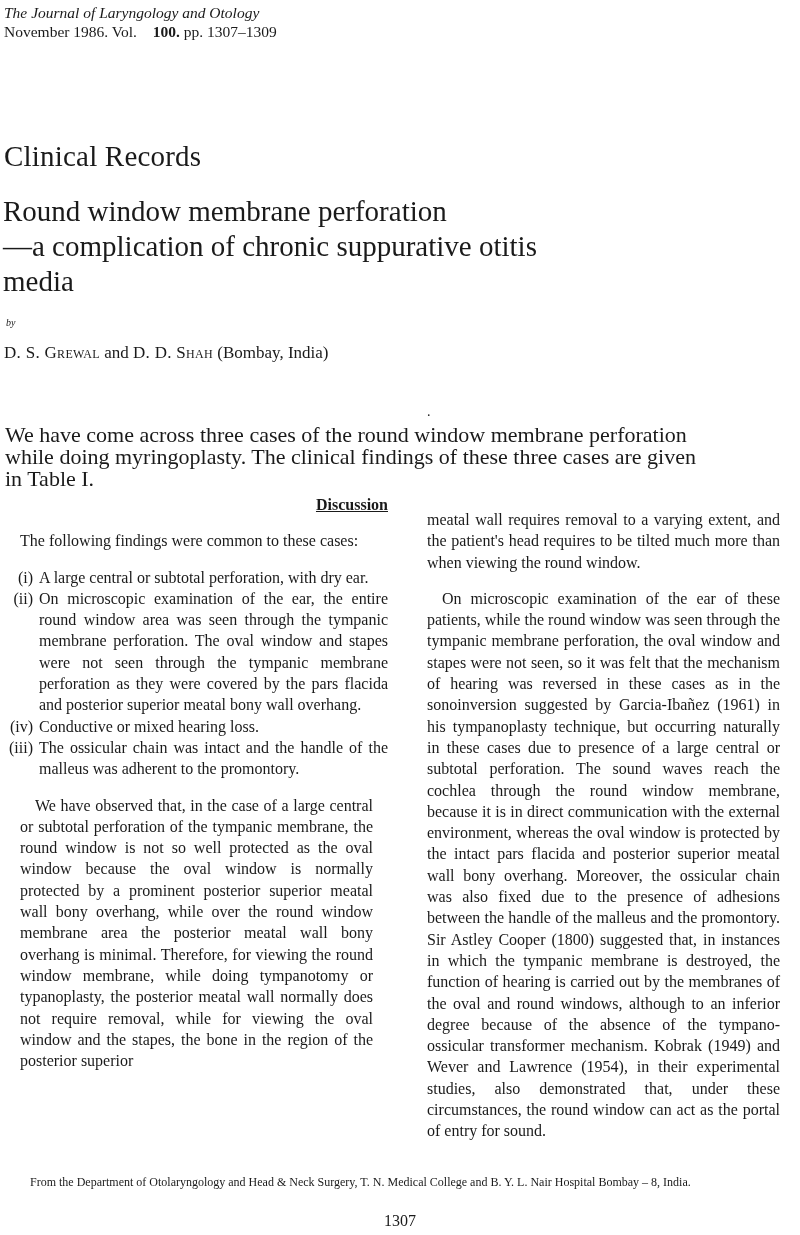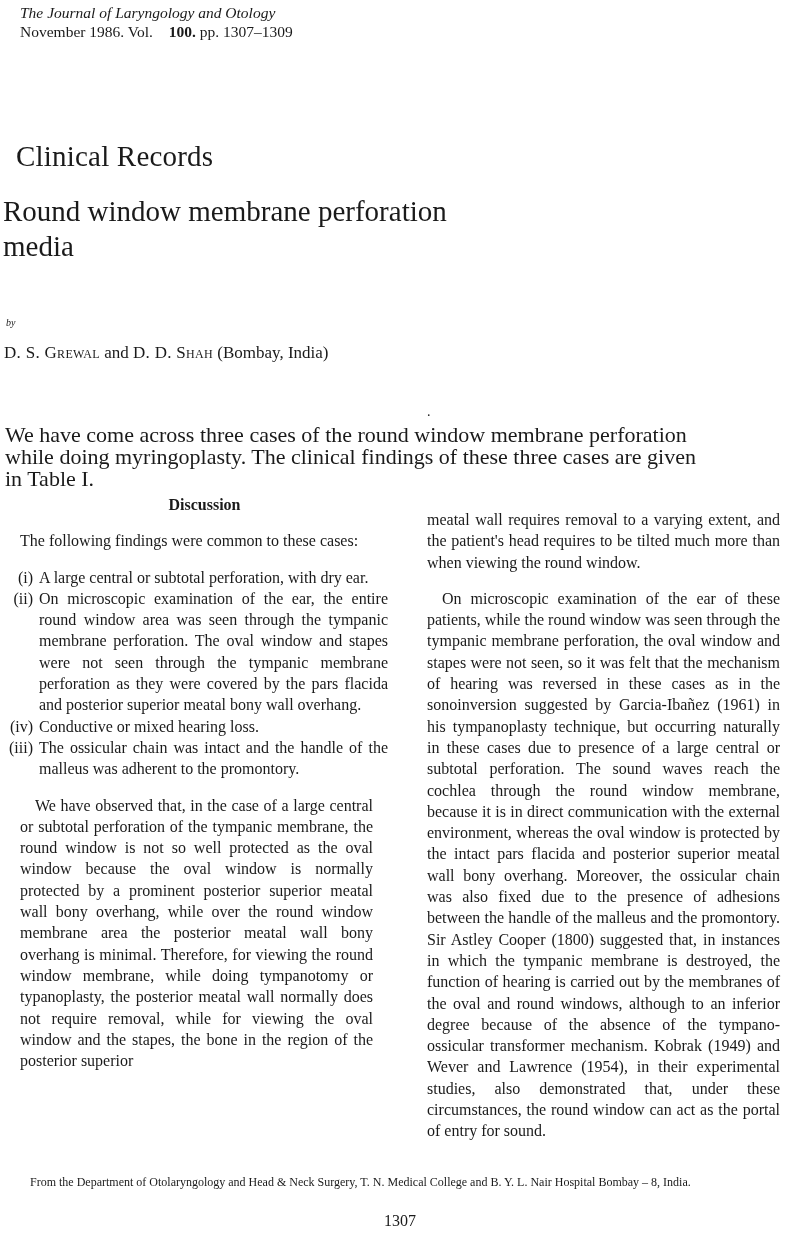--- a/index.html
+++ b/index.html
@@ -8,31 +8,31 @@
     width: 800px;
     height: 1235px;
     background: #ffffff;
     color: #1a1a1a;
     font-family: "Liberation Serif", serif;
     overflow: hidden;
   }
   .masthead {
     position: absolute;
     top: 3px;
-    left: 20px;
+    left: 4px;
     font-size: 15.5px;
     line-height: 19px;
   }
   .journal-title { font-style: italic; }
   .bold { font-weight: bold; margin-left: 12px; }
 
   .section-heading {
     position: absolute;
     top: 140px;
-    left: 16px;
+    left: 4px;
     margin: 0;
     font-size: 29px;
     font-weight: normal;
     letter-spacing: 0.2px;
   }
   .article-title {
     position: absolute;
     top: 194px;
     left: 3px;
     font-size: 29px;
@@ -80,21 +80,22 @@
   .col {
     width: 383px;
     font-size: 16px;
     line-height: 21.3px;
     text-align: justify;
   }
   .discussion-heading {
     margin: 0 0 14px 16px;
     font-size: 16px;
     font-weight: bold;
-    text-align: center;
+    text-align: right;
+    text-decoration: underline;
   }
   .col p { margin: 15px; }
   .indent { text-indent: 15px; }
   .finding { display: flex; }
   .finding .marker {
     flex: 0 0 34px;
     box-sizing: border-box;
     padding-right: 6px;
     text-align: right;
     white-space: nowrap;
@@ -127,20 +128,21 @@
 
   <header class="masthead">
     <div class="journal-title">The Journal of Laryngology and Otology</div>
     <div class="issue-line"><span>November 1986. Vol. </span><span class="bold">100.</span><span> pp. 1307–1309</span></div>
   </header>
 
   <h1 class="section-heading">Clinical Records</h1>
 
   <div class="article-title">
     <div>Round window membrane perforation</div>
+    <div>—a complication of chronic suppurative otitis</div>
     <div>media</div>
   </div>
 
   <div class="byline-by">by</div>
 
   <div class="authors"><span class="smallcaps">D. S. Grewal</span><span> and </span><span class="smallcaps">D. D. Shah</span><span> (Bombay, India)</span></div>
 
   <div class="stray-mark">.</div>
 
   <p class="abstract">We have come across three cases of the round window membrane perforation while doing myringoplasty. The clinical findings of these three cases are given in Table I.</p>

